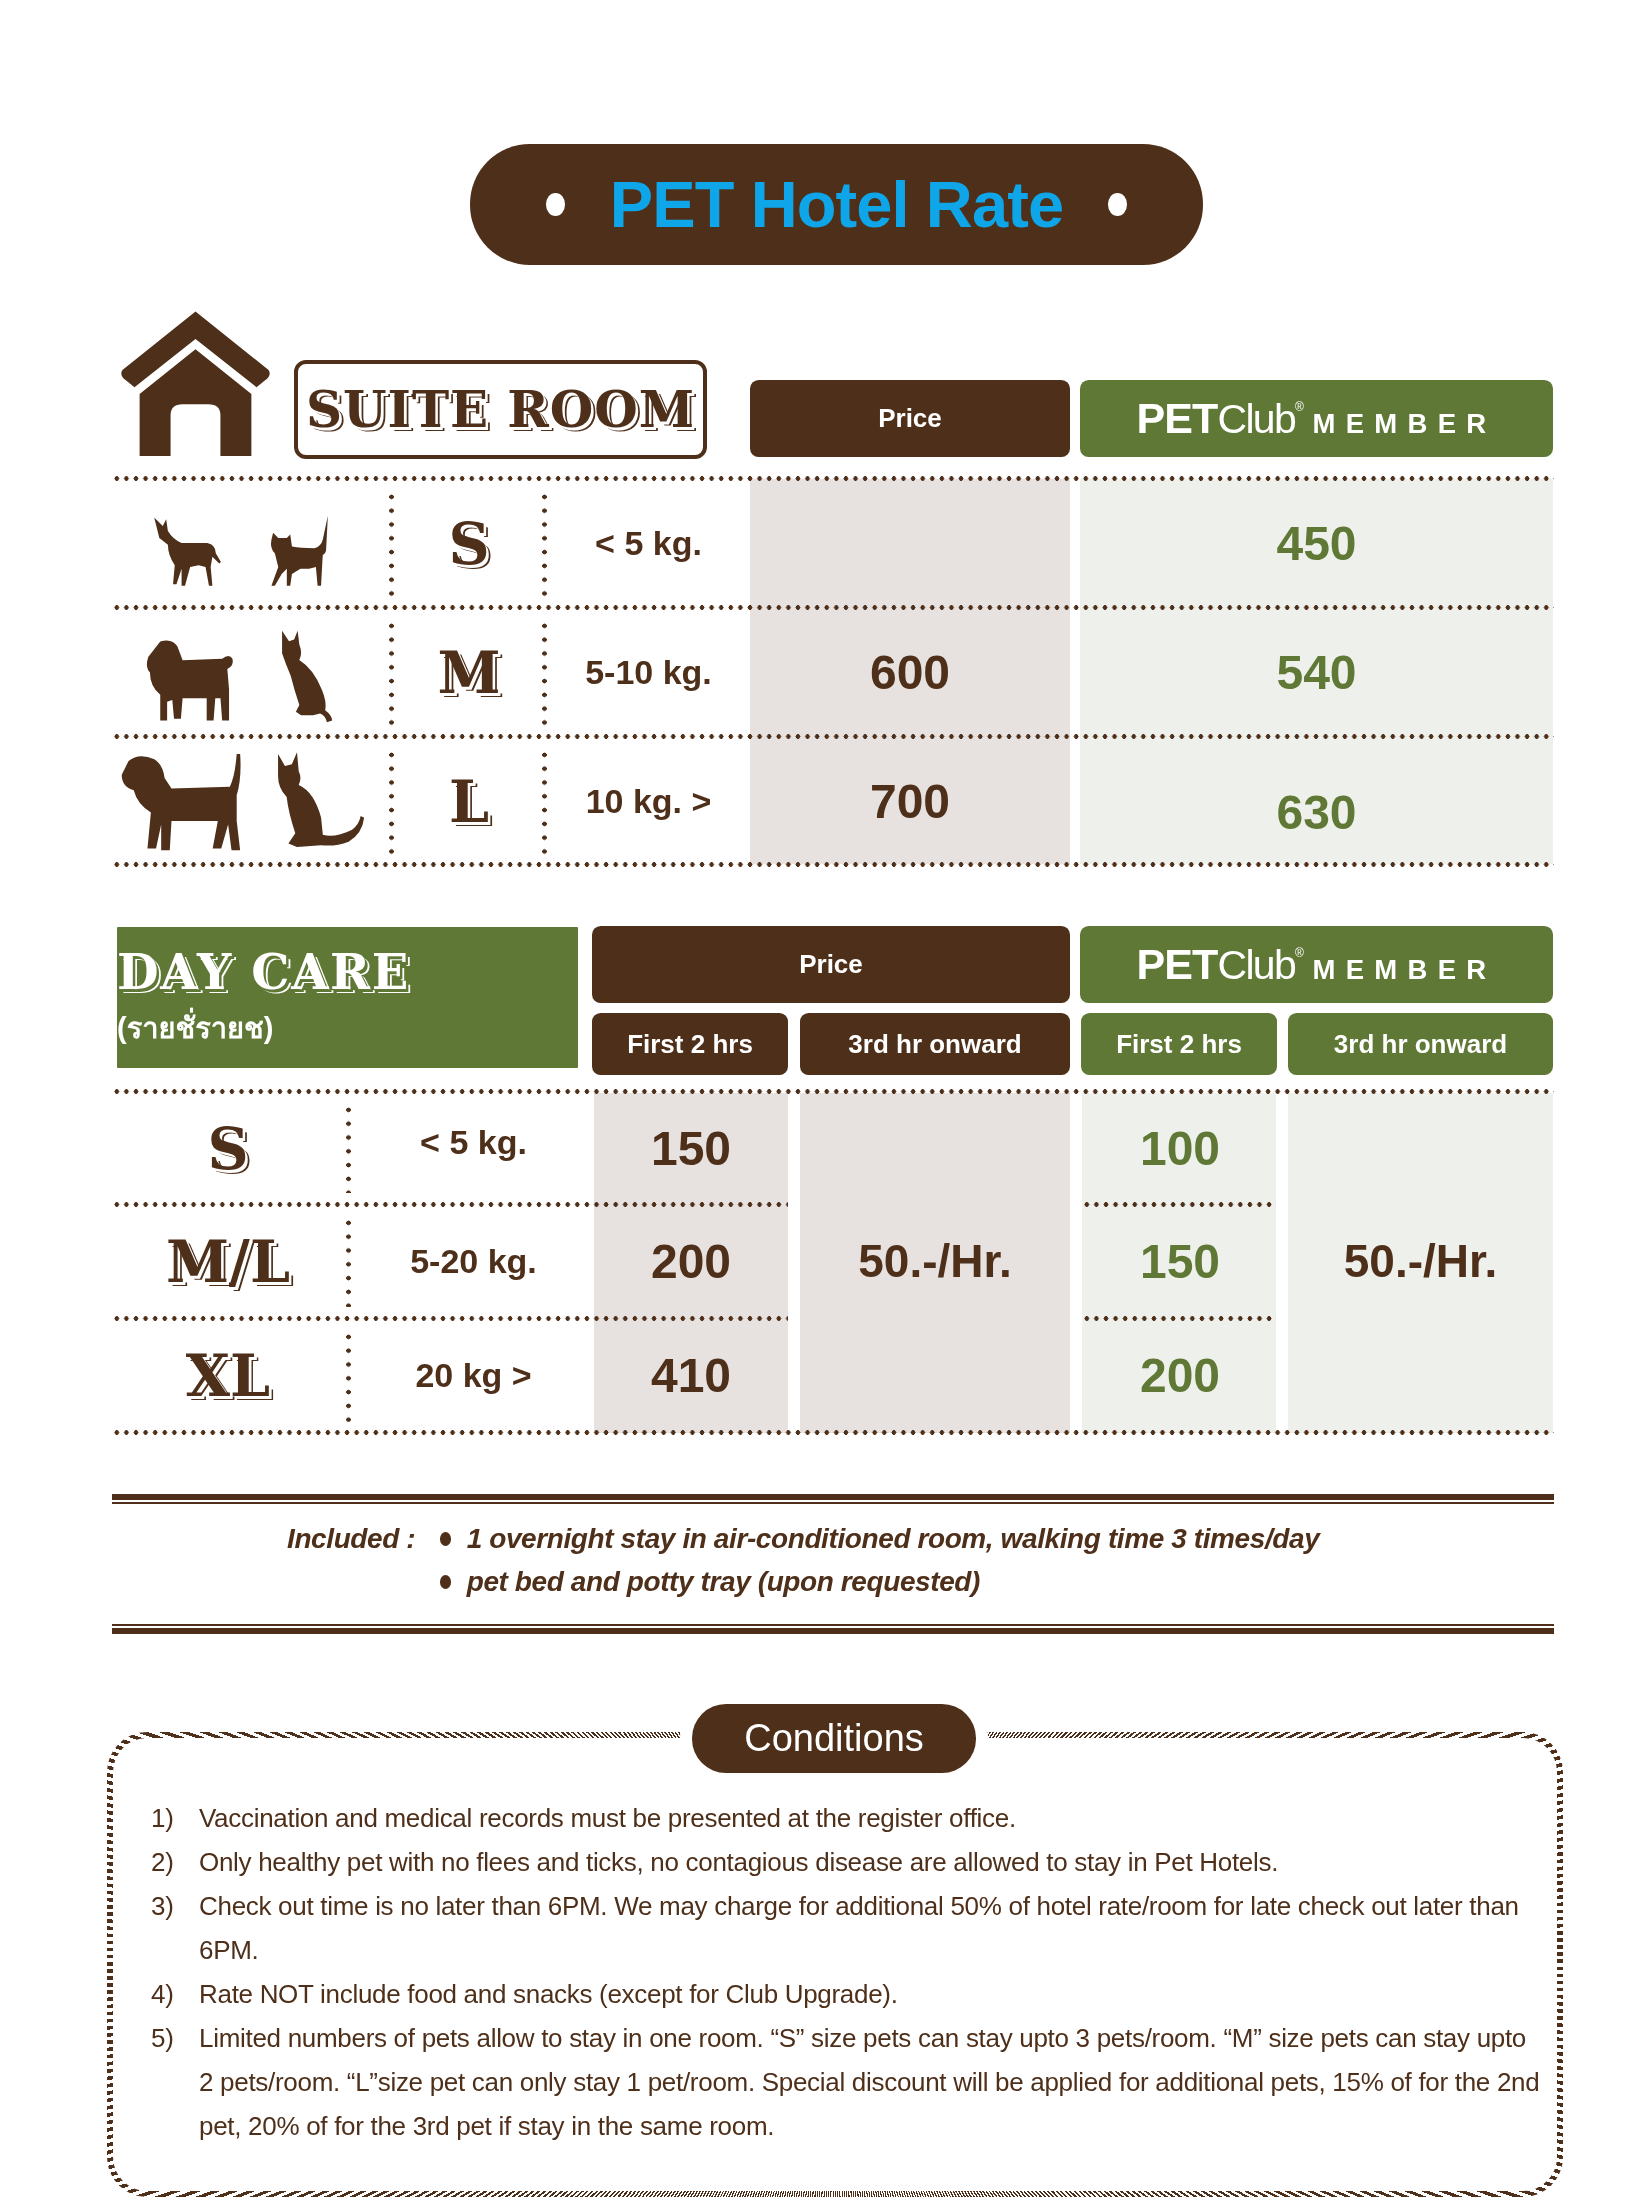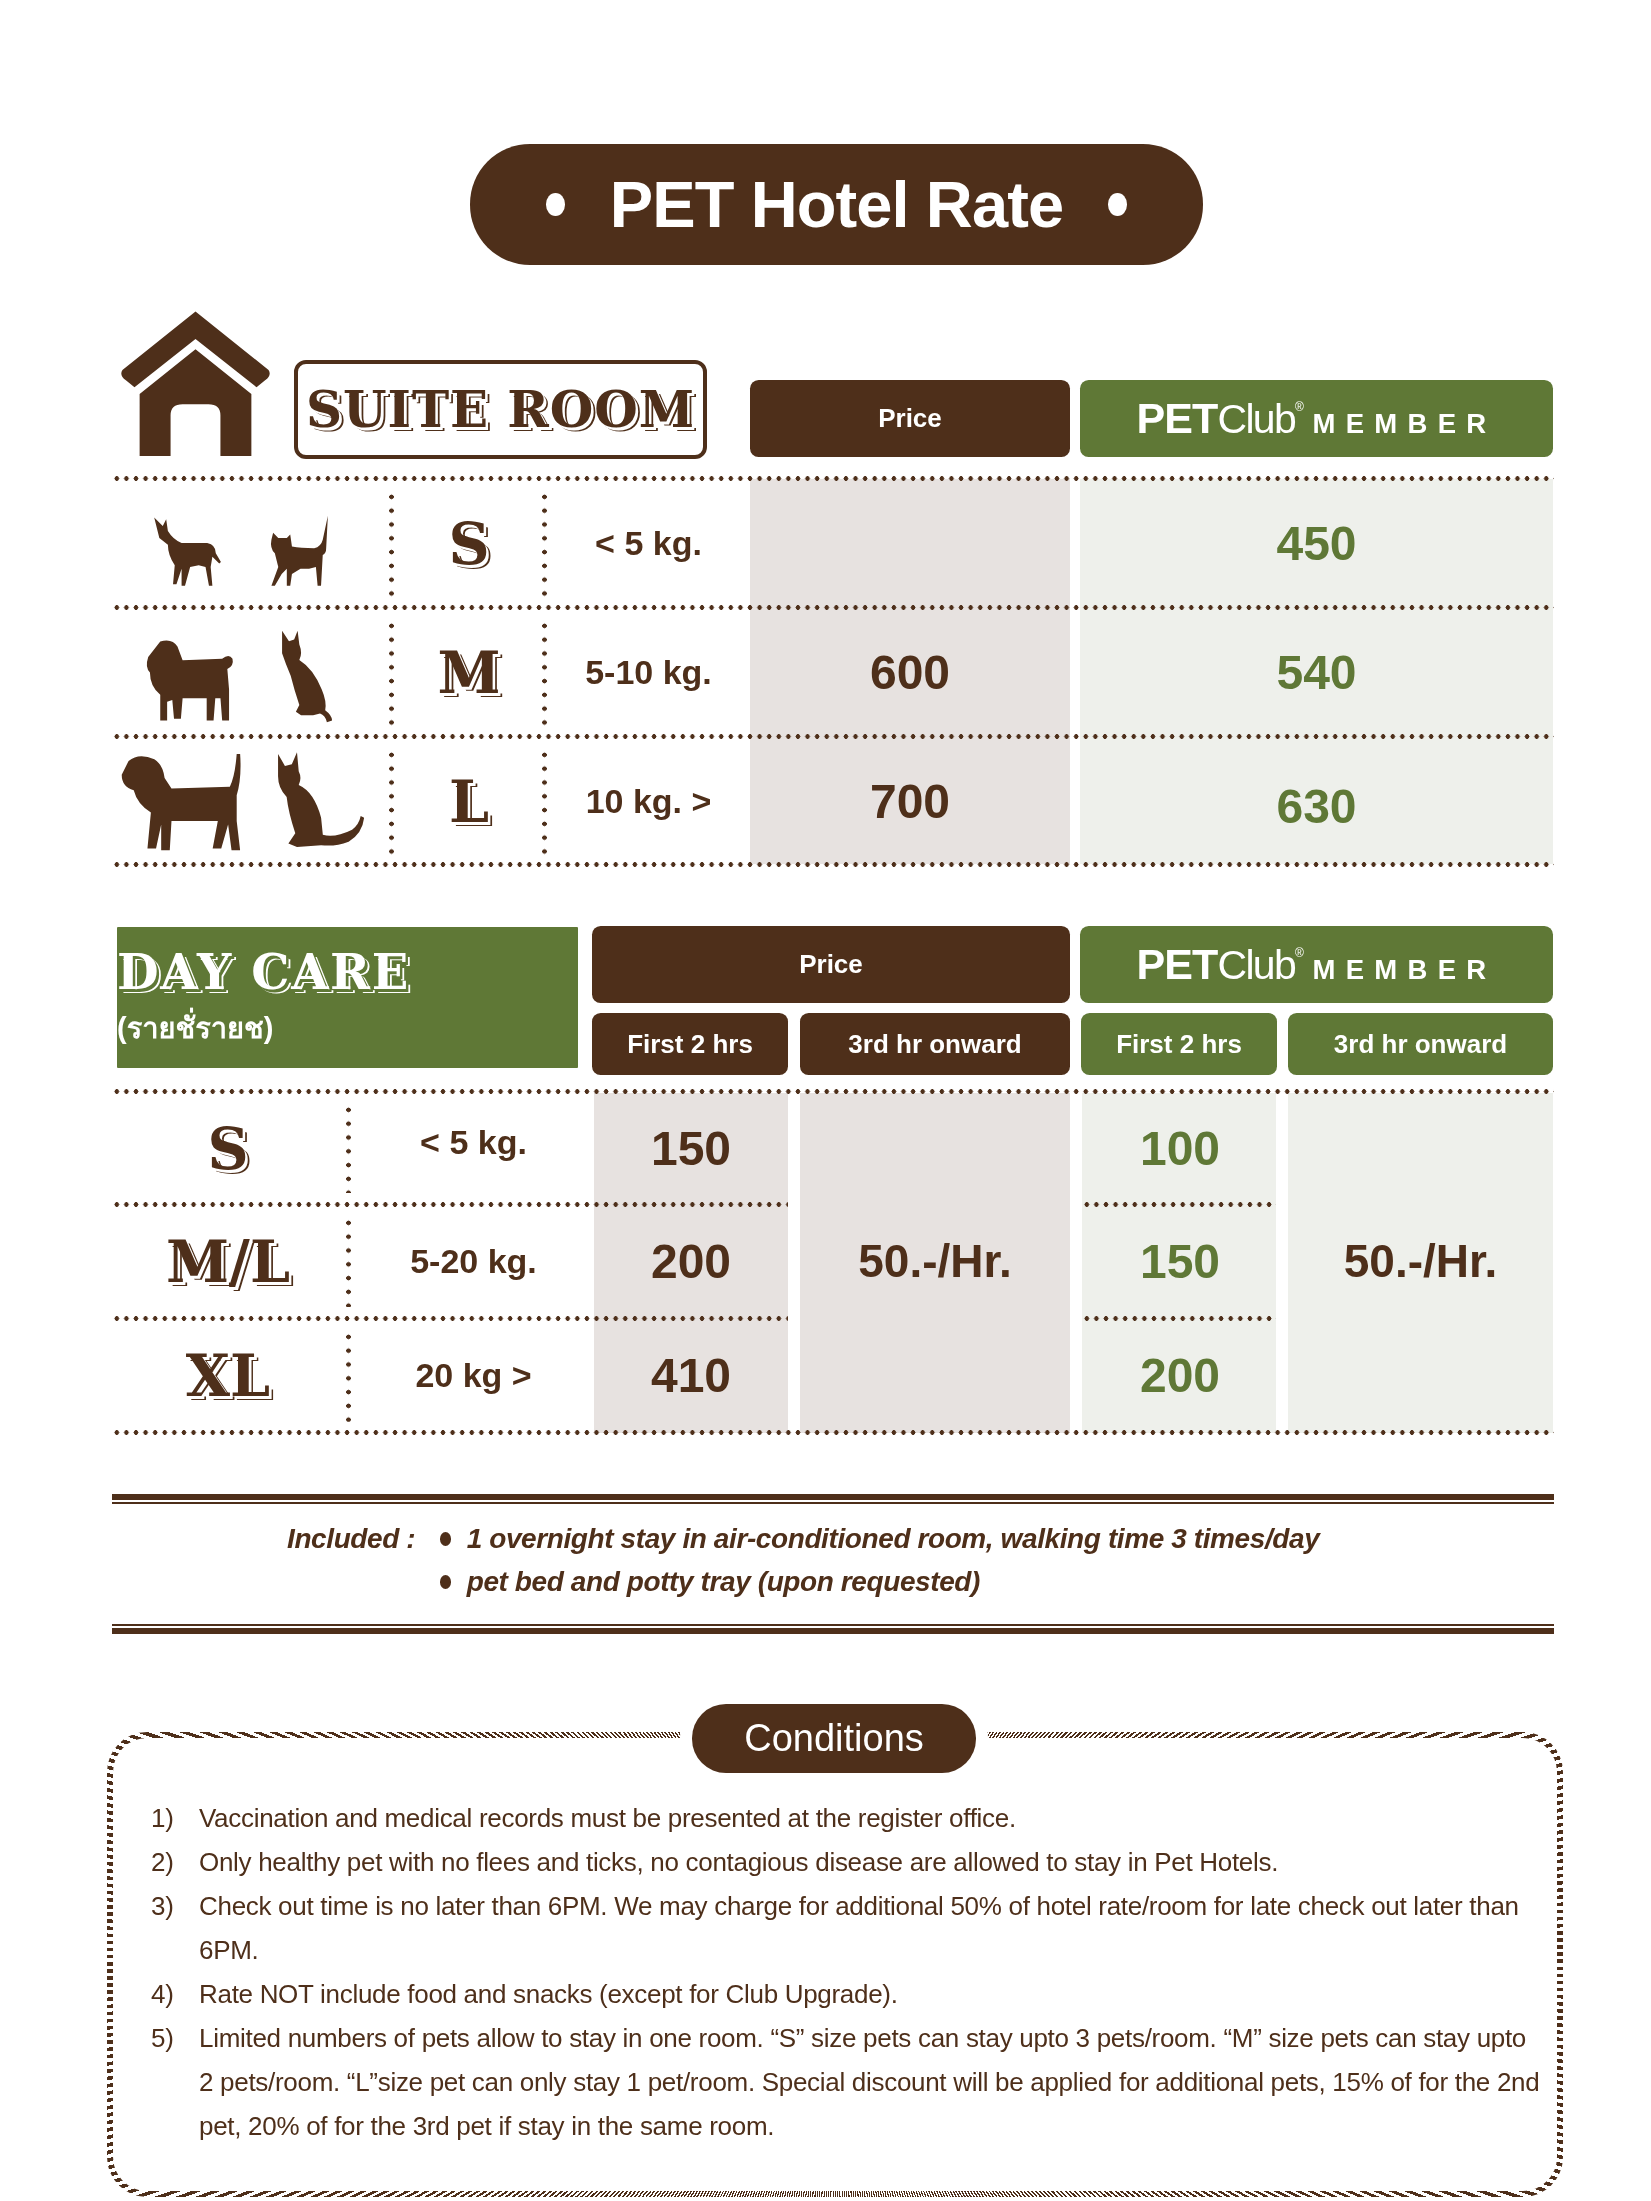--- a/index.html
+++ b/index.html
@@ -9,21 +9,21 @@
     --greencell:#eef0eb;
     --white:#ffffff;
   }
   *{box-sizing:border-box;margin:0;padding:0}
   html,body{width:1652px;height:2202px;background:#fff;overflow:hidden}
   body{position:relative;font-family:"Liberation Sans",sans-serif;color:var(--brown)}
   .abs{position:absolute}
 
   
   .title-pill{left:470px;top:144px;width:733px;height:121px;background:var(--brown);border-radius:60px;
-    display:flex;align-items:center;justify-content:center;color:#ffffff;font-weight:bold;font-size:65px;letter-spacing:-0.9px}
+    display:flex;align-items:center;justify-content:center;color:#0ea5e9;font-weight:bold;font-size:65px;letter-spacing:-0.9px}
   .title-pill .dot{display:inline-block;width:19px;height:22.4px;border-radius:50%;background:#fff;margin:0 45px}
 
   
   .hdots{height:5.2px;background-image:radial-gradient(circle,var(--brown) 2.2px,transparent 2.6px);background-size:9.6px 5.2px;background-repeat:repeat-x}
   .vdots{width:5.2px;background-image:radial-gradient(circle,var(--brown) 2.2px,transparent 2.6px);background-size:5.2px 13.8px;background-repeat:repeat-y}
 
   
   .house svg{display:block}
 
   .suite-label{left:294px;top:360px;width:413px;height:99px;border:4.3px solid var(--brown);border-radius:12px;
@@ -151,21 +151,21 @@
       </svg>
     <svg width="99" height="102" viewBox="0 0 115 118">
         <path fill="#4e2f1a" d="M14 2 L22 16 L30 14 L36 0 L38 22 Q42 30 38 38 Q56 46 64 76 L66 96 Q80 100 100 90 Q108 84 110 74 L114 76 Q112 94 96 104 Q80 110 64 108 L36 110 L26 106 L34 94 Q26 70 24 52 Q14 42 14 28 Z"></path>
       </svg>
   </div>
   <div class="abs vdots" style="left:277px;top:8.6px;height:107px"></div>
   <div class="abs size-letter" style="left:284px;top:0;width:146px;height:124px">L</div>
   <div class="abs vdots" style="left:430px;top:8.6px;height:107px"></div>
   <div class="abs weight" style="left:435px;top:0;width:203px;height:124px">10 kg. &gt;</div>
   <div class="abs price" style="left:638px;top:0;width:320px;height:124px">700</div>
-  <div class="abs price green" style="left:968px;top:5px;width:473px;height:124px">630</div>
+  <div class="abs price green" style="left:968px;top:11px;width:473px;height:124px">630</div>
 </div>
 
 <div class="abs daycare-label" style="left:117px;top:927px;width:461px;height:141px">
   <div class="t1">DAY CARE</div>
   <div class="t2">(รายชั่รายช)</div>
 </div>
 <div class="abs hdr hdr-price" style="left:592px;top:926px;width:478px;height:77px">Price</div>
 <div class="abs hdr hdr-club" style="left:1080px;top:926px;width:473px;height:77px">
   <div class="club-logo">
     <span class="pet">PET</span>

